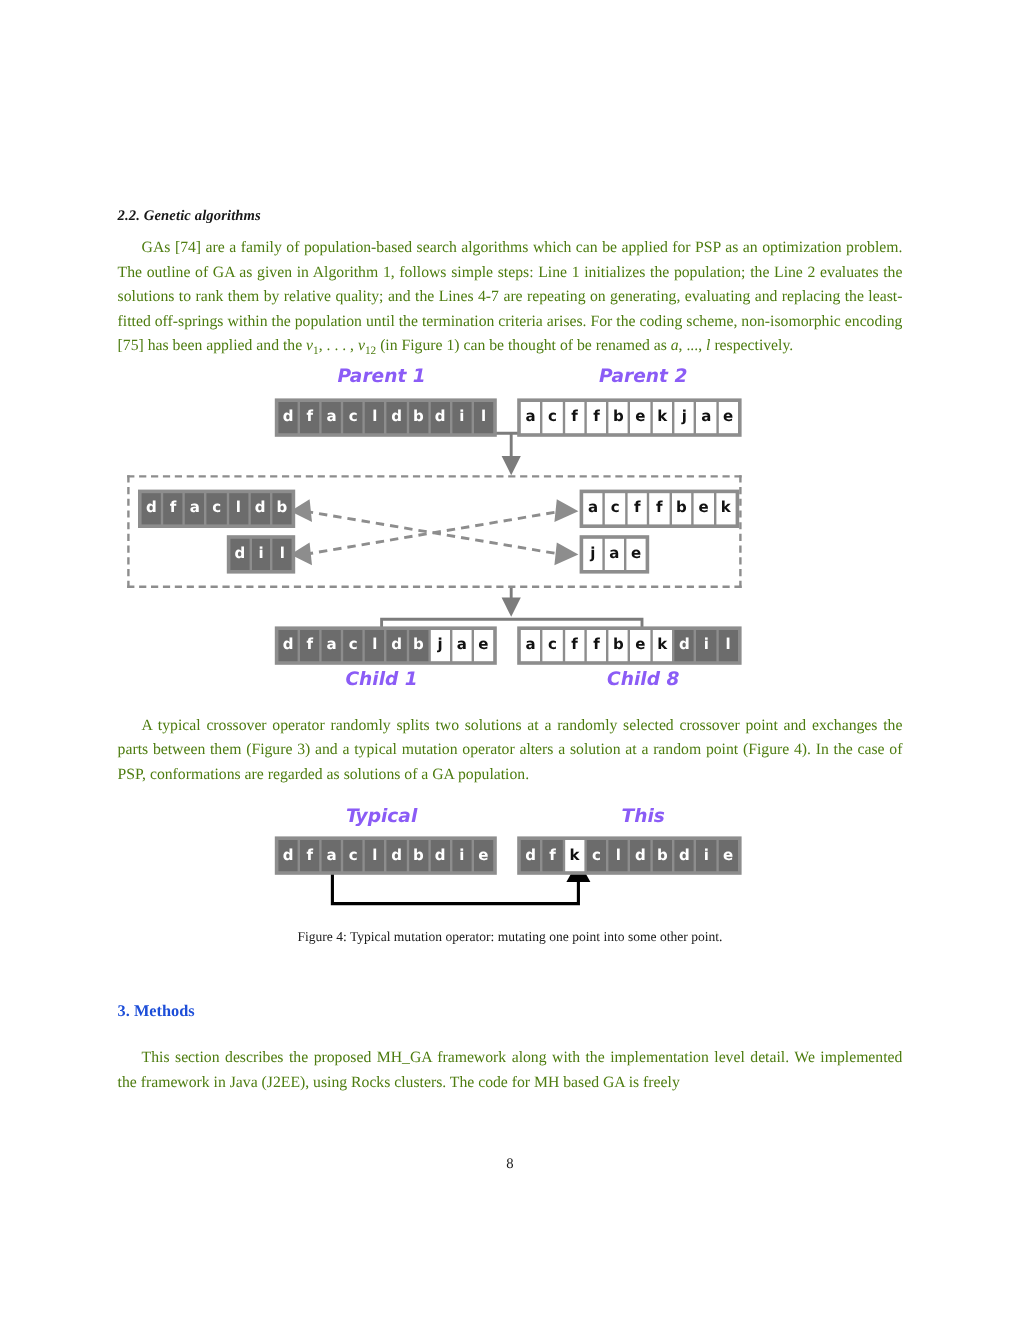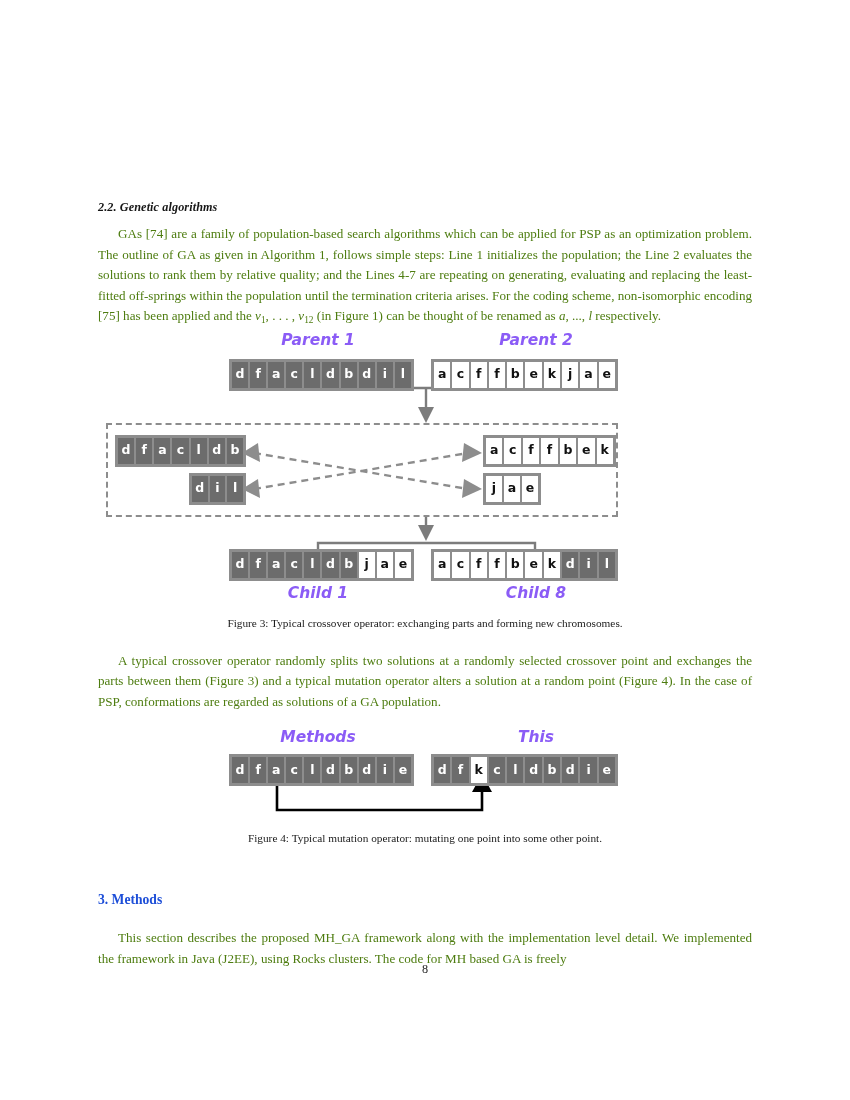--- a/index.html
+++ b/index.html
@@ -19,21 +19,20 @@
     position: absolute;
     left: 0; top: 0;
     width: 850px;
     height: 1100px;
   }
   .content {
     position: absolute;
     left: 98px;
     top: 172px;
     width: 654px;
-    margin-top: 28px;
   }
 
   
   .subsec-title {
     font-style: italic;
     font-size: 12.2px;
     letter-spacing: 0.1px;
     margin: 0 0 9px 0;
     color: #171717;
   }
@@ -251,32 +250,31 @@
           <div class="cell light">k</div>
           <div class="cell dark">d</div>
           <div class="cell dark">i</div>
           <div class="cell dark">l</div>
         </div>
 
       <div class="fig-label" style="left:122px; top:253px; width:196px;">Child 1</div>
       <div class="fig-label" style="left:340px; top:253px; width:196px;">Child 8</div>
     </div>
 
-    <p class="figcaption" style="margin-top:18px;">Figure 3: Typical crossover operator: exchanging parts and forming new chromosomes.</p>
 
     <p class="body" style="margin-top:22px;">A typical crossover operator randomly splits two solutions at a randomly selected crossover point and exchanges the parts between them (Figure 3) and a typical mutation operator alters a solution at a random point (Figure 4). In the case of PSP, conformations are regarded as solutions of a GA population.</p>
 
     <div class="figure" id="fig4-canvas" style="margin-top:16px;">
 
       <svg class="overlay" viewBox="0 0 654 90" preserveAspectRatio="none">
         <path d="M 179,56 L 179,82 L 384,82 L 384,62" fill="none" stroke="#000000" stroke-width="2.6"></path>
         <polygon points="374,64 394,64 384,46" fill="#000000"></polygon>
       </svg>
 
-      <div class="fig-label" style="left:122px; top:0px; width:196px;">Methods</div>
+      <div class="fig-label" style="left:122px; top:0px; width:196px;">Typical</div>
       <div class="fig-label" style="left:340px; top:0px; width:196px;">This</div>
 
       <div class="chrom" id="f4-parent" style="left:131px; top:26px; width:185px; height:32px;">
           <div class="cell dark">d</div>
           <div class="cell dark">f</div>
           <div class="cell dark">a</div>
           <div class="cell dark">c</div>
           <div class="cell dark">l</div>
           <div class="cell dark">d</div>
           <div class="cell dark">b</div>

